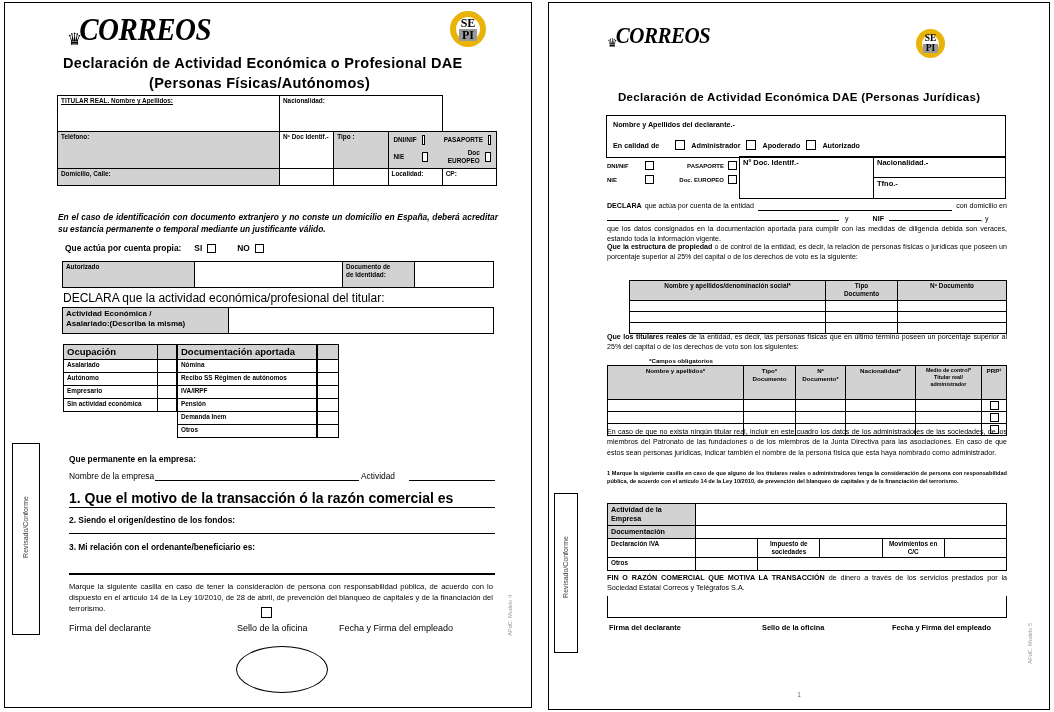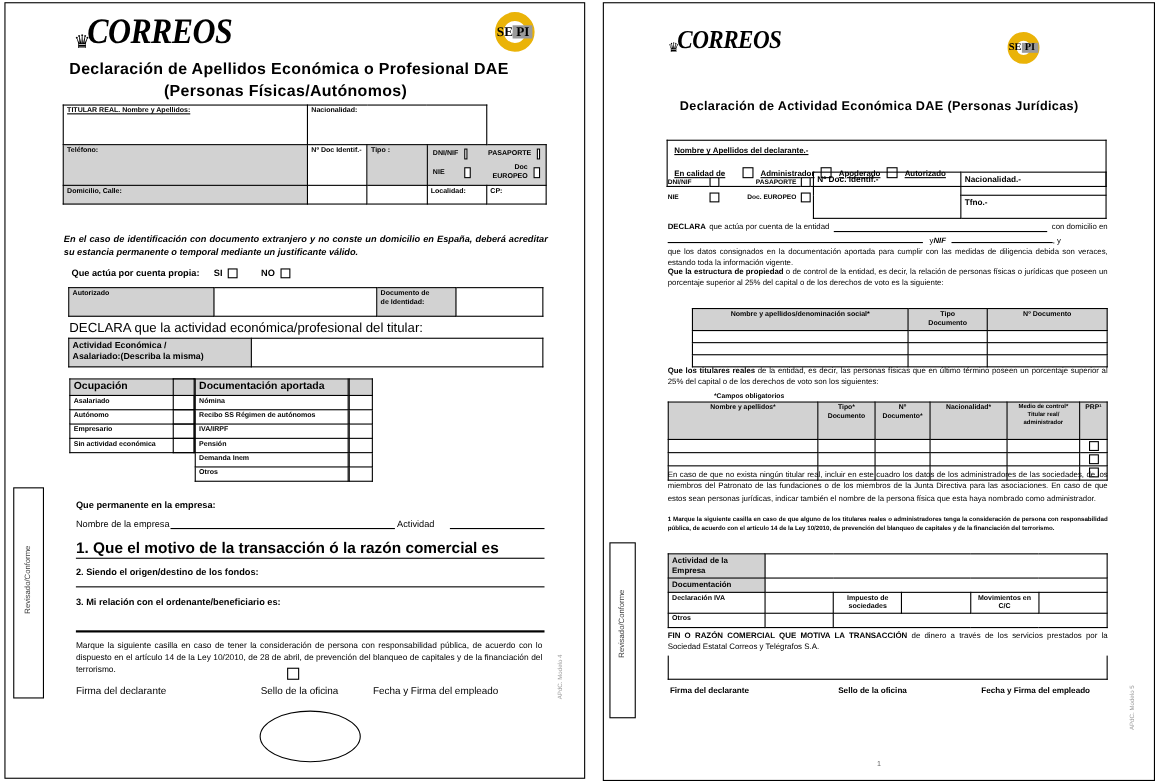--- a/index.html
+++ b/index.html
@@ -38,23 +38,23 @@
   .correos-word {
     font-family: "Liberation Serif", serif;
     font-weight: bold;
     font-style: italic;
     letter-spacing: -0.5px;
     transform: scaleY(1.12);
     transform-origin: bottom left;
   }
   .sepi {
     position: absolute;
-    border: 8px solid #eab308;
+    border: 6px solid #eab308;
     border-radius: 50%;
-    display: flex; 
+    display: flex; flex-direction: column;
     align-items: center; justify-content: center;
     font-family: "Liberation Serif", serif;
     font-weight: bold;
     line-height: 1;
     text-align: right;
   }
   .sepi .s1 { letter-spacing: 0px; }
   .sepi .s2 { background: #9a9a9a; color: #000; padding: 0 3px; }
 
   
@@ -152,21 +152,21 @@
       <div class="correos-logo" style="left:62px; top:12px;">
         <span class="crown" style="font-size:17px; margin-bottom:1px;">♛</span>
         <span class="correos-word" style="font-size:29px; margin-left:-3px;">CORREOS</span>
       </div>
 
       <div class="sepi" style="left:445px; top:8px; width:36px; height:36px;">
         <span class="s1" style="font-size:12px;">SE</span>
         <span class="s2" style="font-size:12px;">PI</span>
       </div>
 
-      <div class="title-l1" style="left:58px; top:52px; font-size:14.5px;">Declaración de Apellidos Económica o Profesional DAE</div>
+      <div class="title-l1" style="left:58px; top:52px; font-size:14.5px;">Declaración de Actividad Económica o Profesional DAE</div>
       <div class="title-l2" style="left:144px; top:72px; font-size:14.5px;">(Personas Físicas/Autónomos)</div>
 
       <table class="ft" style="left:52px; top:92px; width:440px;">
         <tbody>
             <tr>
           <td style="width:222px; height:36px;">
             <span style="text-decoration:underline;">TITULAR REAL. Nombre y  Apellidos:</span>
           </td>
           <td colspan="3">
             <span>Nacionalidad:</span>
@@ -390,21 +390,21 @@
         <span class="correos-word" style="font-size:21px; margin-left:-2px;">CORREOS</span>
       </div>
 
       <div class="sepi" style="left:367px; top:26px; width:29px; height:29px;">
         <span class="s1" style="font-size:9.5px;">SE</span>
         <span class="s2" style="font-size:9.5px;">PI</span>
       </div>
 
       <div class="title-l1" style="left:69px; top:88px; font-size:11.5px;">Declaración de Actividad Económica DAE (Personas Jurídicas)</div>
 
-      <table class="ft" style="left:57px; top:124px; width:400px;text-decoration:underline;">
+      <table class="ft" style="left:57px; top:112px; width:400px;">
         <tbody>
             <tr>
           <td style="height:42px; padding:4px 6px;">
             <div style="font-size:7.2px;">Nombre y Apellidos del declarante.-</div>
             <div style="display:flex; align-items:center; gap:6px; margin-top:11px; font-size:7.2px;">
               <span>En calidad de</span>
               <span class="cb m" style="margin-left:10px;"></span>
               <span>Administrador</span>
               <span class="cb m"></span>
               <span>Apoderado</span>
@@ -452,21 +452,21 @@
       <div class="txt" style="left:58px; top:199px; width:400px; font-size:7.1px;">
         <div style="display:flex; align-items:center; white-space:nowrap;">
           <span class="b">DECLARA</span>
           <span style="margin-left:3px;">que actúa por cuenta de la entidad</span>
           <span style="flex:1; border-bottom:1px solid #000; margin:0 4px; height:8px;"></span>
           <span>con domicilio en</span>
         </div>
         <div style="display:flex; align-items:baseline; white-space:nowrap; margin-top:2px;">
           <span style="width:232px; border-bottom:1px solid #000; height:8px;"></span>
           <span style="margin-left:6px;">y</span>
-          <span class="b" style="margin-left:0;font-style:italic;">NIF</span>
+          <span class="b" style="margin-left:24px;">NIF</span>
           <span style="width:92px; border-bottom:1px solid #000; margin-left:5px; height:8px;"></span>
           <span>, y</span>
         </div>
         <div class="justify" style="margin-top:1px; line-height:1.4;">que los datos consignados en la documentación aportada para cumplir con las medidas de diligencia debida son veraces, estando toda la información vigente.</div>
       </div>
 
       <div class="txt justify" style="left:58px; top:240px; width:400px; font-size:7.1px; line-height:1.4;">
         <span class="b">Que la estructura de propiedad</span>
         <span>o de control de la entidad, es decir, la relación de personas físicas o jurídicas que poseen un porcentaje superior al 25% del capital o de los derechos de voto es la siguiente:</span>
       </div>

